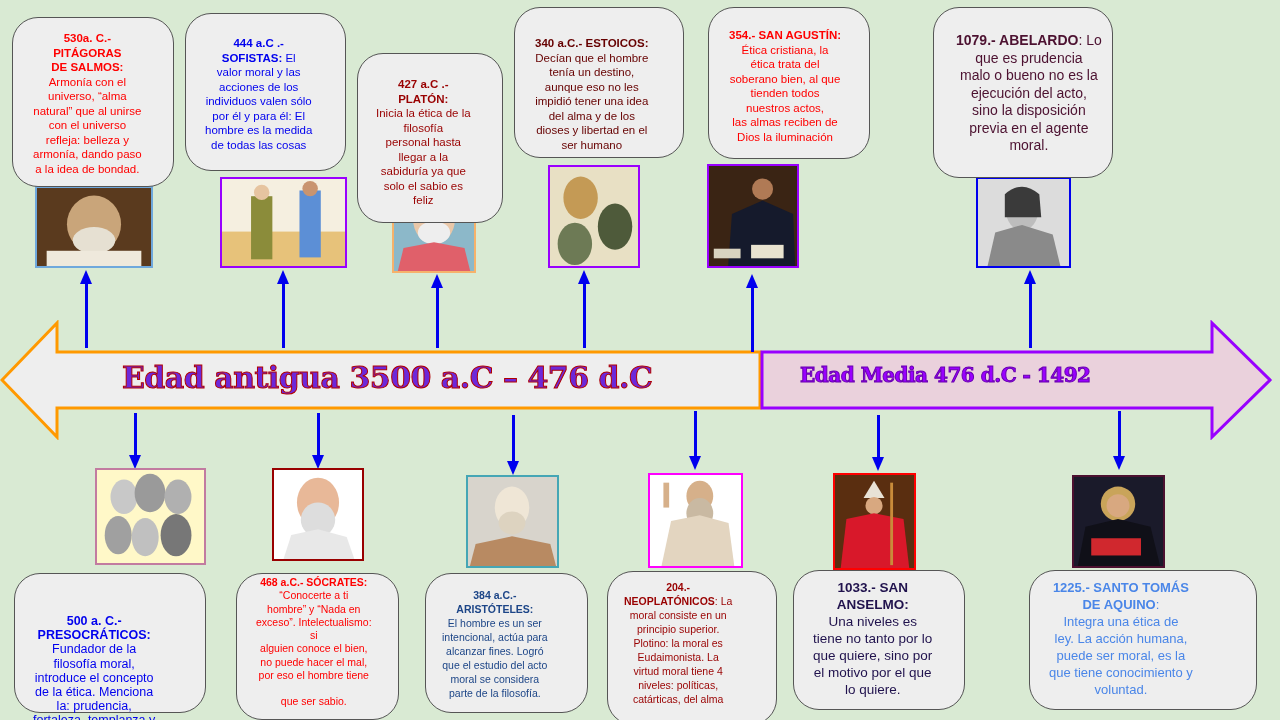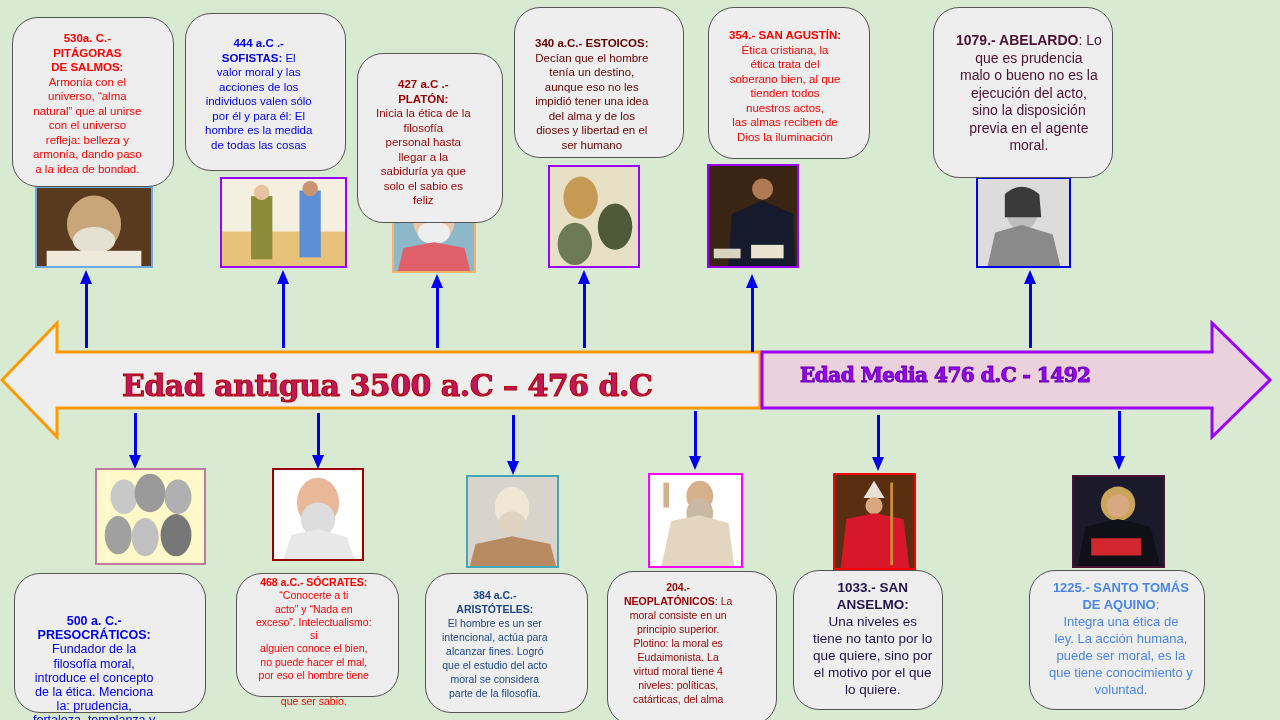--- a/index.html
+++ b/index.html
@@ -51,21 +51,21 @@
 </head>
 <body>
 
 <div id="timeline">
   <svg width="1280" height="120" viewBox="0 0 1280 120">
 
     <polygon points="57,3 57,32 760,32 760,88 57,88 57,117 2,60" fill="#eeeeee" stroke="#ff9900" stroke-width="3"></polygon>
 
     <polygon points="762,32 1212,32 1212,3 1270,60 1212,117 1212,88 762,88" fill="#ead1dc" stroke="#9900ff" stroke-width="3"></polygon>
   </svg>
-  <div class="era-label" style="left:122px; top:40px; font-size:30px; color:#be185d;margin-top:8px; -webkit-text-stroke:1px #b00000;">Edad antigua 3500 a.C – 476 d.C</div>
+  <div class="era-label" style="left:122px; top:40px; font-size:30px; color:#6d28d9; -webkit-text-stroke:1px #b00000;">Edad antigua 3500 a.C – 476 d.C</div>
   <div class="era-label" style="left:800px; top:43px; font-size:20px; color:#9900ff; -webkit-text-stroke:1px #6a00b0;">Edad Media 476 d.C - 1492</div>
 </div>
 
 <div>
   <div class="vline" style="left:85px; top:276px; height:72px;"></div>
   <div class="arrow-up" style="left:80px; top:270px;"></div>
 
   <div class="vline" style="left:282px; top:276px; height:72px;"></div>
   <div class="arrow-up" style="left:277px; top:270px;"></div>
 
@@ -296,25 +296,25 @@
     <div>Fundador de la</div>
     <div>filosofía moral,</div>
     <div>introduce el concepto</div>
     <div>de la ética. Menciona</div>
     <div>la: prudencia,</div>
     <div>fortaleza, templanza y</div>
     <div>justicia</div>
   </div>
 </div>
 
-<div class="card" style="left:236px; top:573px; width:163px; height:124px; color:#ff0000; font-size:10.5px; line-height:13.3px;">
+<div class="card" style="left:236px; top:573px; width:163px; height:147px; color:#ff0000; font-size:10.5px; line-height:13.3px;">
   <div class="txt" style="left:19px; top:2px;">
     <div class="head">468 a.C.- SÓCRATES:</div>
     <div>“Conocerte a ti</div>
-    <div>acto” y “Nada en</div>
+    <div>hombre” y “Nada en</div>
     <div>exceso”. Intelectualismo:</div>
     <div>si</div>
     <div>alguien conoce el bien,</div>
     <div>no puede hacer el mal,</div>
     <div>por eso el hombre tiene</div>
     <div style="height:13px;"></div>
     <div>que ser sabio.</div>
   </div>
 </div>
 
@@ -338,33 +338,33 @@
     <div>moral consiste en un</div>
     <div>principio superior.</div>
     <div>Plotino: la moral es</div>
     <div>Eudaimonista. La</div>
     <div>virtud moral tiene 4</div>
     <div>niveles: políticas,</div>
     <div>catárticas, del alma</div>
   </div>
 </div>
 
-<div class="card" style="left:793px; top:570px; width:150px; height:140px; color:#20124d; font-size:13.5px; line-height:17px;">
+<div class="card" style="left:793px; top:570px; width:172px; height:140px; color:#20124d; font-size:13.5px; line-height:17px;">
   <div class="txt" style="left:19px; top:8px;">
     <div class="head">1033.- SAN</div>
     <div class="head">ANSELMO:</div>
     <div>Una niveles es</div>
     <div>tiene no tanto por lo</div>
     <div>que quiere, sino por</div>
     <div>el motivo por el que</div>
     <div>lo quiere.</div>
   </div>
 </div>
 
-<div class="card" style="left:1029px; top:570px; width:176px; height:140px; color:#4a86e8; font-size:13px; line-height:17px;">
+<div class="card" style="left:1029px; top:570px; width:228px; height:140px; color:#4a86e8; font-size:13px; line-height:17px;">
   <div class="txt" style="left:19px; top:8px;">
     <div class="head">1225.- SANTO TOMÁS</div>
     <div><span class="head">DE AQUINO</span><span>:</span></div>
     <div>Integra una ética de</div>
     <div>ley. La acción humana,</div>
     <div>puede ser moral, es la</div>
     <div>que tiene conocimiento y</div>
     <div>voluntad.</div>
   </div>
 </div>

